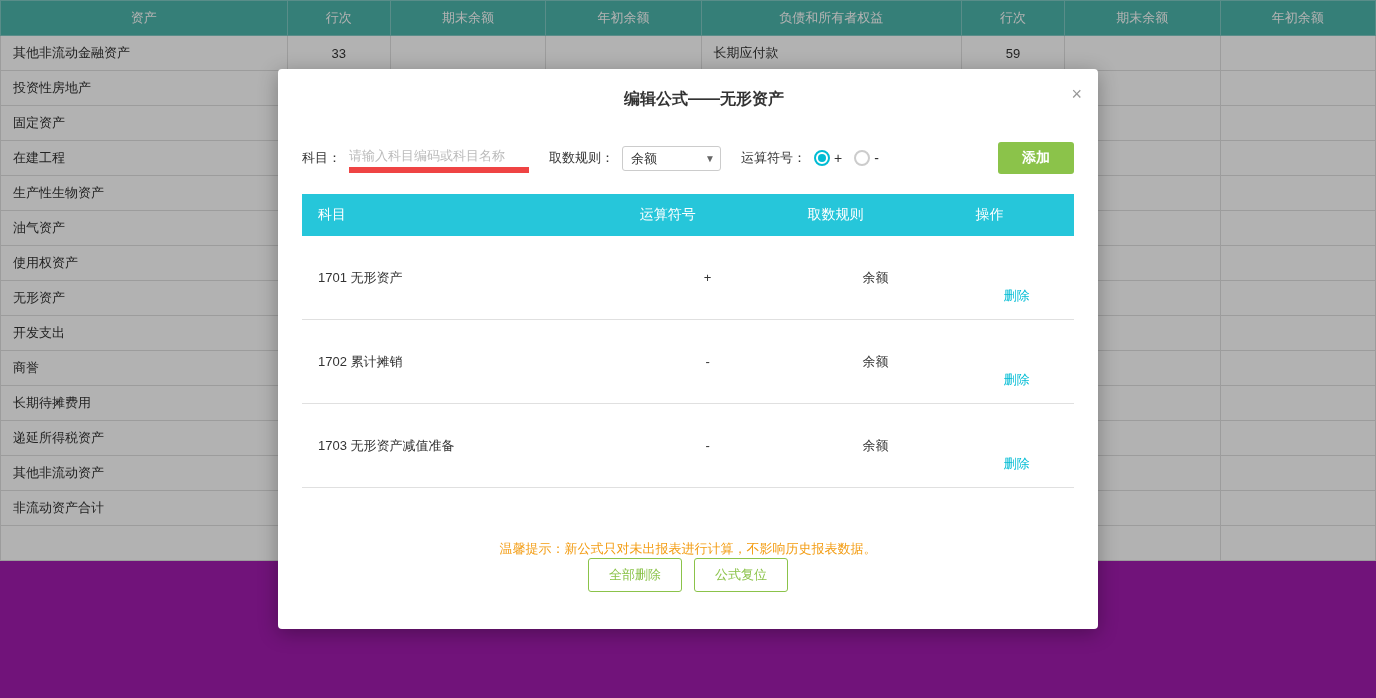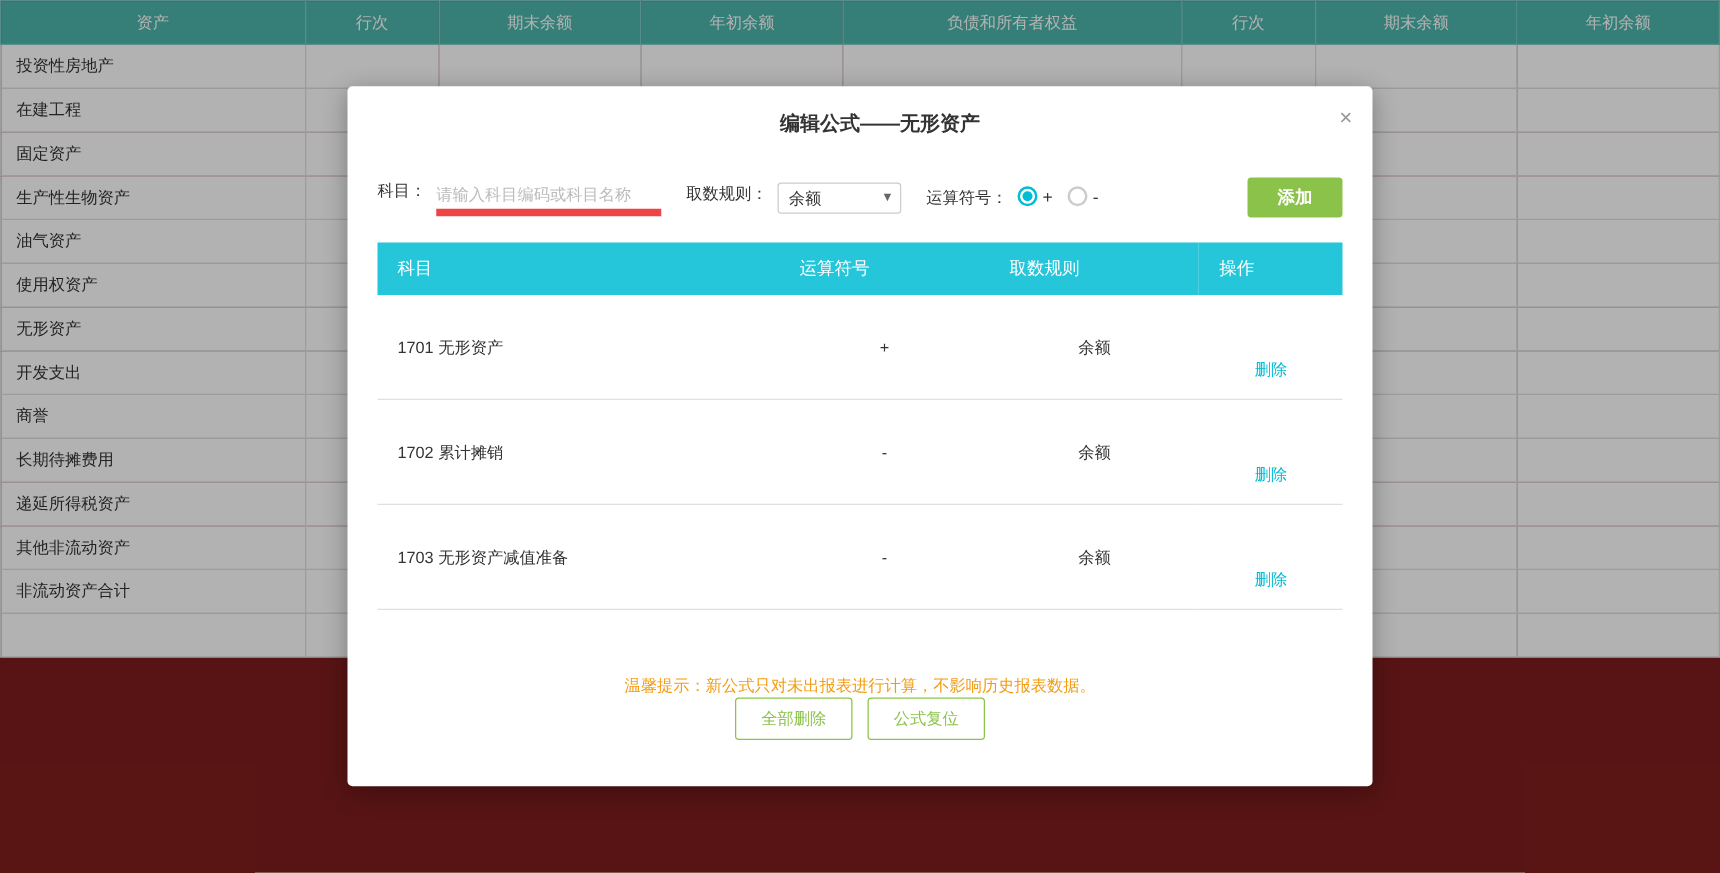--- a/index.html
+++ b/index.html
@@ -10,21 +10,21 @@
       overflow: hidden;
       width: 1376px;
       height: 698px;
       position: relative;
     }
 
     
     .bg-table {
       width: 100%;
       height: 100%;
-      background: #7f1d1d;
+      background: #a21caf;
       position: absolute;
       top: 0; left: 0;
     }
 
     .bg-table table {
       width: 100%;
       border-collapse: collapse;
     }
 
     .bg-table th {
@@ -103,21 +103,21 @@
     .form-row {
       display: flex;
       align-items: center;
       gap: 20px;
       margin-bottom: 20px;
       flex-wrap: nowrap;
     }
 
     .form-group {
       display: flex;
-      align-items: flex-start;
+      align-items: center;
       gap: 8px;
     }
 
     .form-label {
       color: #333;
       white-space: nowrap;
       font-size: 13px;
     }
 
     .form-input {
@@ -312,42 +312,52 @@
           <th>行次</th>
           <th>期末余额</th>
           <th>年初余额</th>
           <th>负债和所有者权益</th>
           <th>行次</th>
           <th>期末余额</th>
           <th>年初余额</th>
         </tr>
     </thead>
     <tbody id="bg-body">
+    <tr>
+          <td class="left-text">其他非流动金融资产</td>
+          <td>33</td>
+          <td></td>
+          <td></td>
+          <td class="left-text">长期应付款</td>
+          <td>59</td>
+          <td></td>
+          <td></td>
+        </tr>
         <tr>
           <td class="left-text">投资性房地产</td>
           <td></td>
           <td></td>
           <td></td>
           <td class="left-text"></td>
           <td></td>
           <td></td>
           <td></td>
         </tr>
         <tr>
+          <td class="left-text">固定资产</td>
+          <td></td>
+          <td></td>
+          <td></td>
+          <td class="left-text"></td>
+          <td></td>
+          <td></td>
+          <td></td>
+        </tr>
+        <tr>
           <td class="left-text">在建工程</td>
-          <td></td>
-          <td></td>
-          <td></td>
-          <td class="left-text"></td>
-          <td></td>
-          <td></td>
-          <td></td>
-        </tr>
-        <tr>
-          <td class="left-text">固定资产</td>
           <td></td>
           <td></td>
           <td></td>
           <td class="left-text"></td>
           <td></td>
           <td></td>
           <td></td>
         </tr>
         <tr>
           <td class="left-text">生产性生物资产</td>

